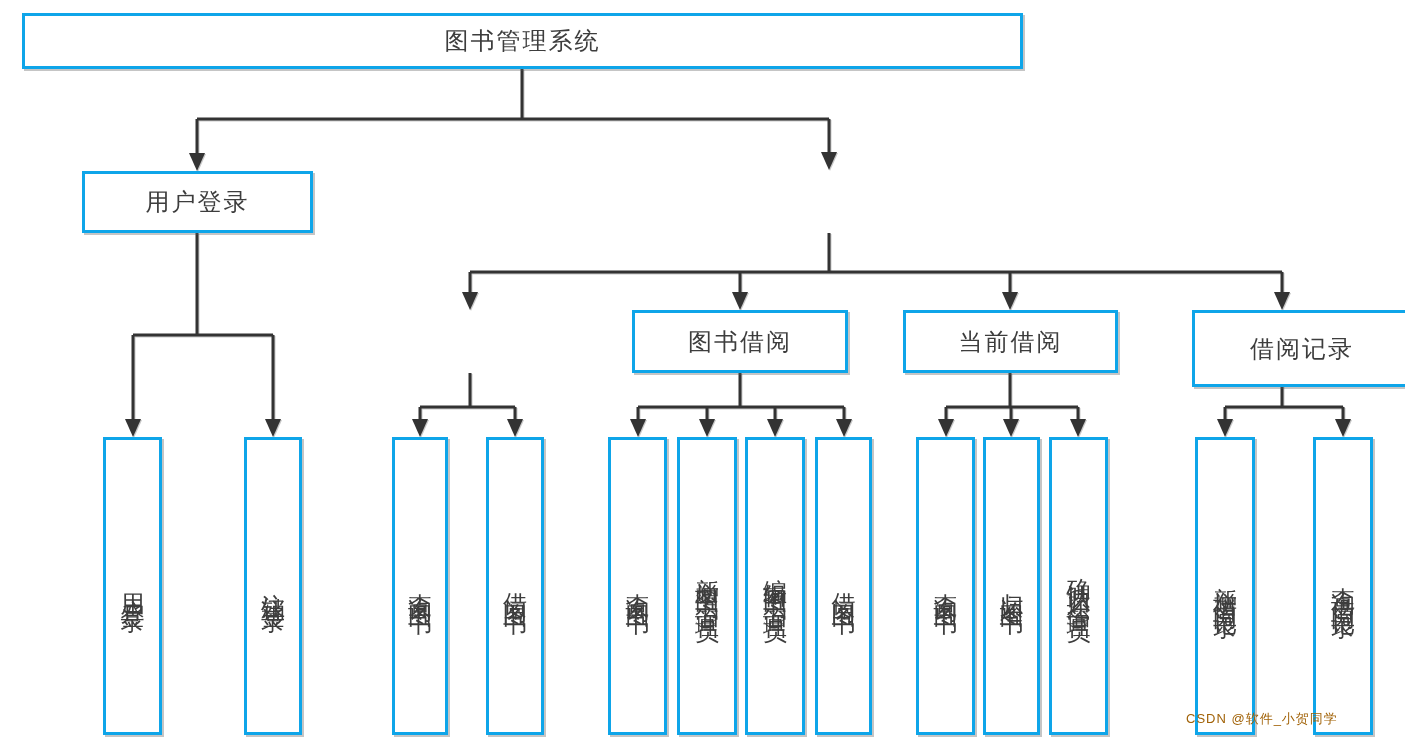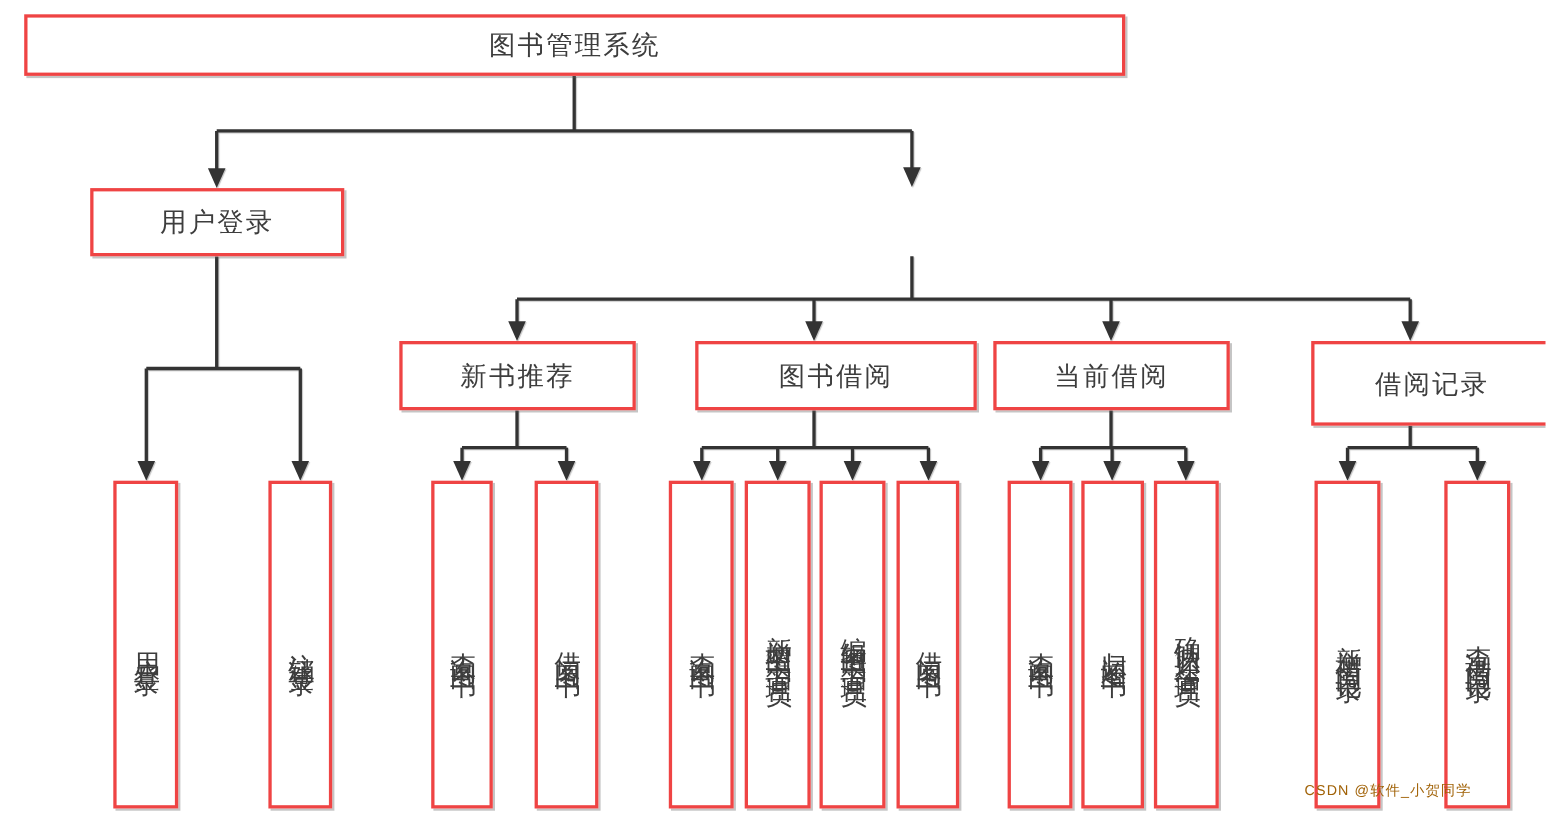--- a/index.html
+++ b/index.html
@@ -3,21 +3,21 @@
 <meta charset="utf-8">
 <style>
   html,body{margin:0;padding:0;background:#ffffff;}
   body{
     width:1405px;height:747px;position:relative;overflow:hidden;
     font-family:"Liberation Sans","DejaVu Sans",sans-serif;
   }
   .stage{position:absolute;left:0;top:0;width:1405px;height:747px;}
   .node{
     position:absolute;box-sizing:border-box;background:#ffffff;
-    border:3px solid #ef4444;color:#3d3d3d;
+    border:3px solid #0ea5e9;color:#3d3d3d;
     display:flex;align-items:center;justify-content:center;
     box-shadow:2px 2px 0 rgba(90,90,90,0.35);
     font-size:24px;letter-spacing:2px;white-space:nowrap;
   }
   .node.vert{white-space:normal;}
   .node.vert .vtxt{
     writing-mode:vertical-rl;text-orientation:mixed;
     letter-spacing:6px;line-height:1;font-size:24px;
   }
   svg.connectors{
@@ -76,24 +76,21 @@
   </svg>
 
   <div class="node" style="left:22px;top:13px;width:1001px;height:56px;">
     <span>图书管理系统</span>
   </div>
 
   <div class="node" style="left:82px;top:171px;width:231px;height:62px;">
     <span>用户登录</span>
   </div>
 
-  <div class="node" style="left:363px;top:310px;width:215px;height:63px;">
-    <span>新书推荐</span>
-  </div>
-  <div class="node" style="left:632px;top:310px;width:256px;height:63px;">
+  <div class="node" style="left:632px;top:310px;width:216px;height:63px;">
     <span>图书借阅</span>
   </div>
   <div class="node" style="left:903px;top:310px;width:215px;height:63px;text-align:right;">
     <span>当前借阅</span>
   </div>
   <div class="node" style="left:1172px;top:310px;width:220px;height:77px;margin-left:20px;">
     <span>借阅记录</span>
   </div>
 
   <div class="node vert" style="left:103px;top:437px;width:59px;height:298px;">

